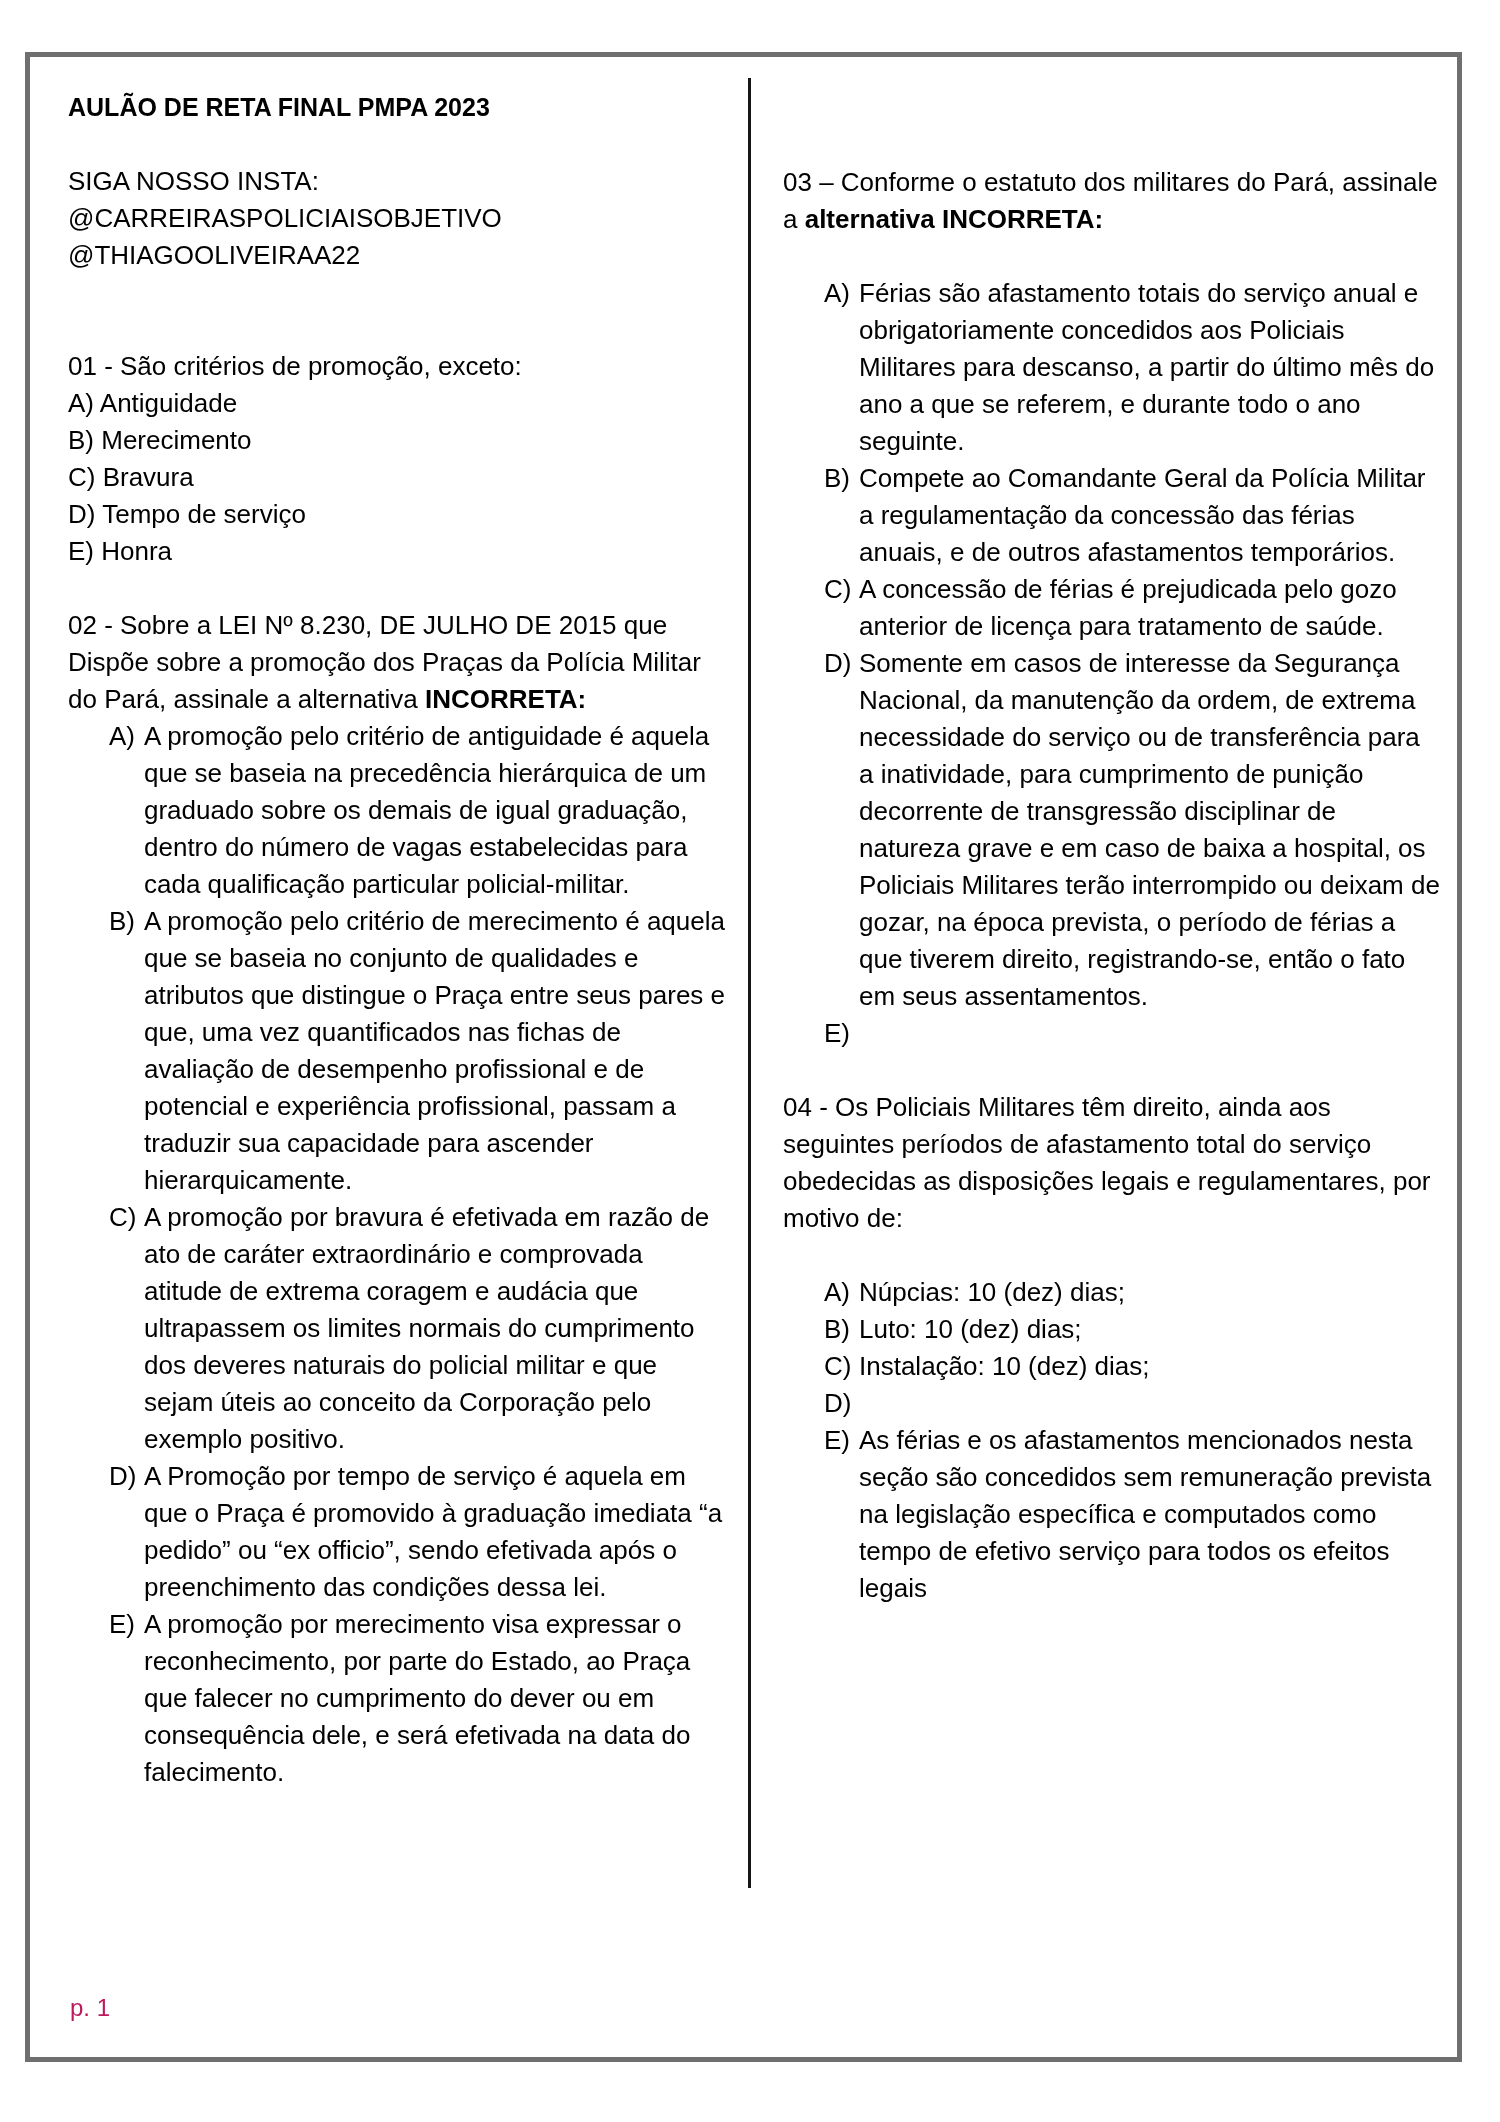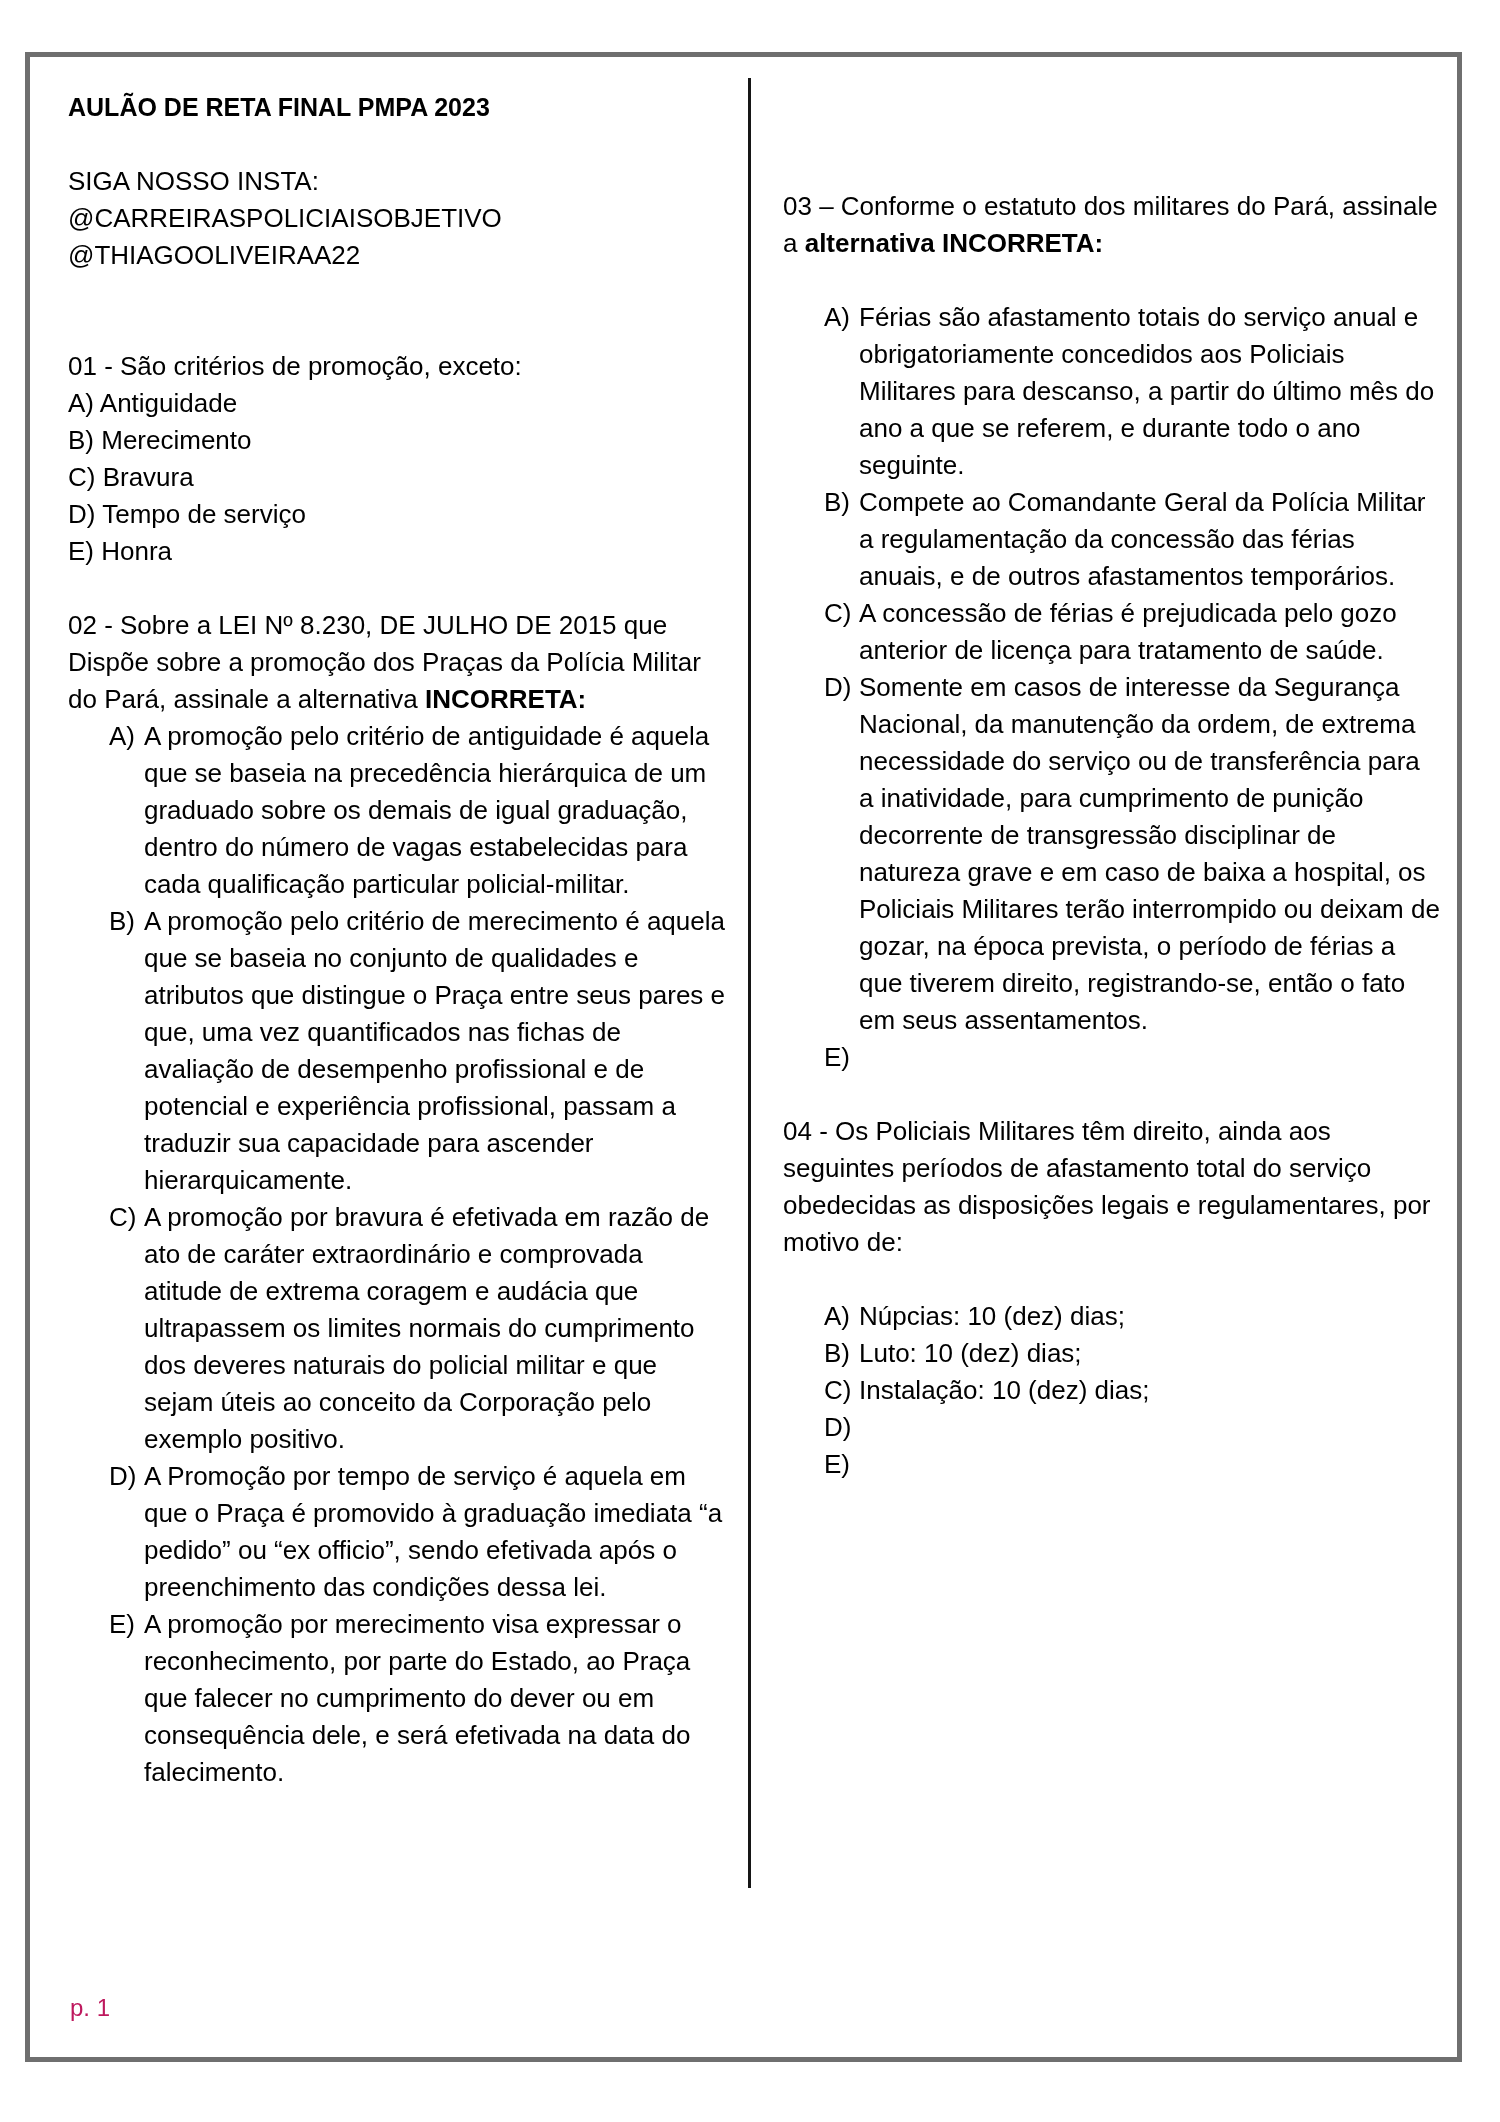--- a/index.html
+++ b/index.html
@@ -33,21 +33,21 @@
     background: #161616;
   }
   .col {
     position: absolute;
     top: 0;
     width: 658px;
     font-size: 26px;
     line-height: 37px;
   }
   .col-left  { left: 38px;  padding-top: 32px; }
-  .col-right { left: 753px; padding-top: 107px; margin-top: 24px; }
+  .col-right { left: 753px; padding-top: 107px; }
   .doc-title {
     font-weight: bold;
     font-size: 25px;
     margin: 0 0 37px 0;
   }
   p.block { margin: 0; }
   .gap1 { height: 37px; }
   .gap2 { height: 74px; }
   .opt-row  { display: flex; }
   .opt-letter {
@@ -155,17 +155,18 @@
     </div>
     <div class="opt-row">
       <span class="opt-letter">C)</span>
       <span class="opt-text">Instalação: 10 (dez) dias;</span>
     </div>
     <div class="opt-row">
       <span class="opt-letter">D)</span>
     </div>
     <div class="opt-row">
       <span class="opt-letter">E)</span>
+      <span class="opt-text">As férias e os afastamentos mencionados nesta seção são concedidos sem remuneração prevista na legislação específica e computados como tempo de efetivo serviço para todos os efeitos legais</span>
     </div>
   </div>
 
   <div class="pagenum">p. 1</div>
 </div>
 
 </body></html>

